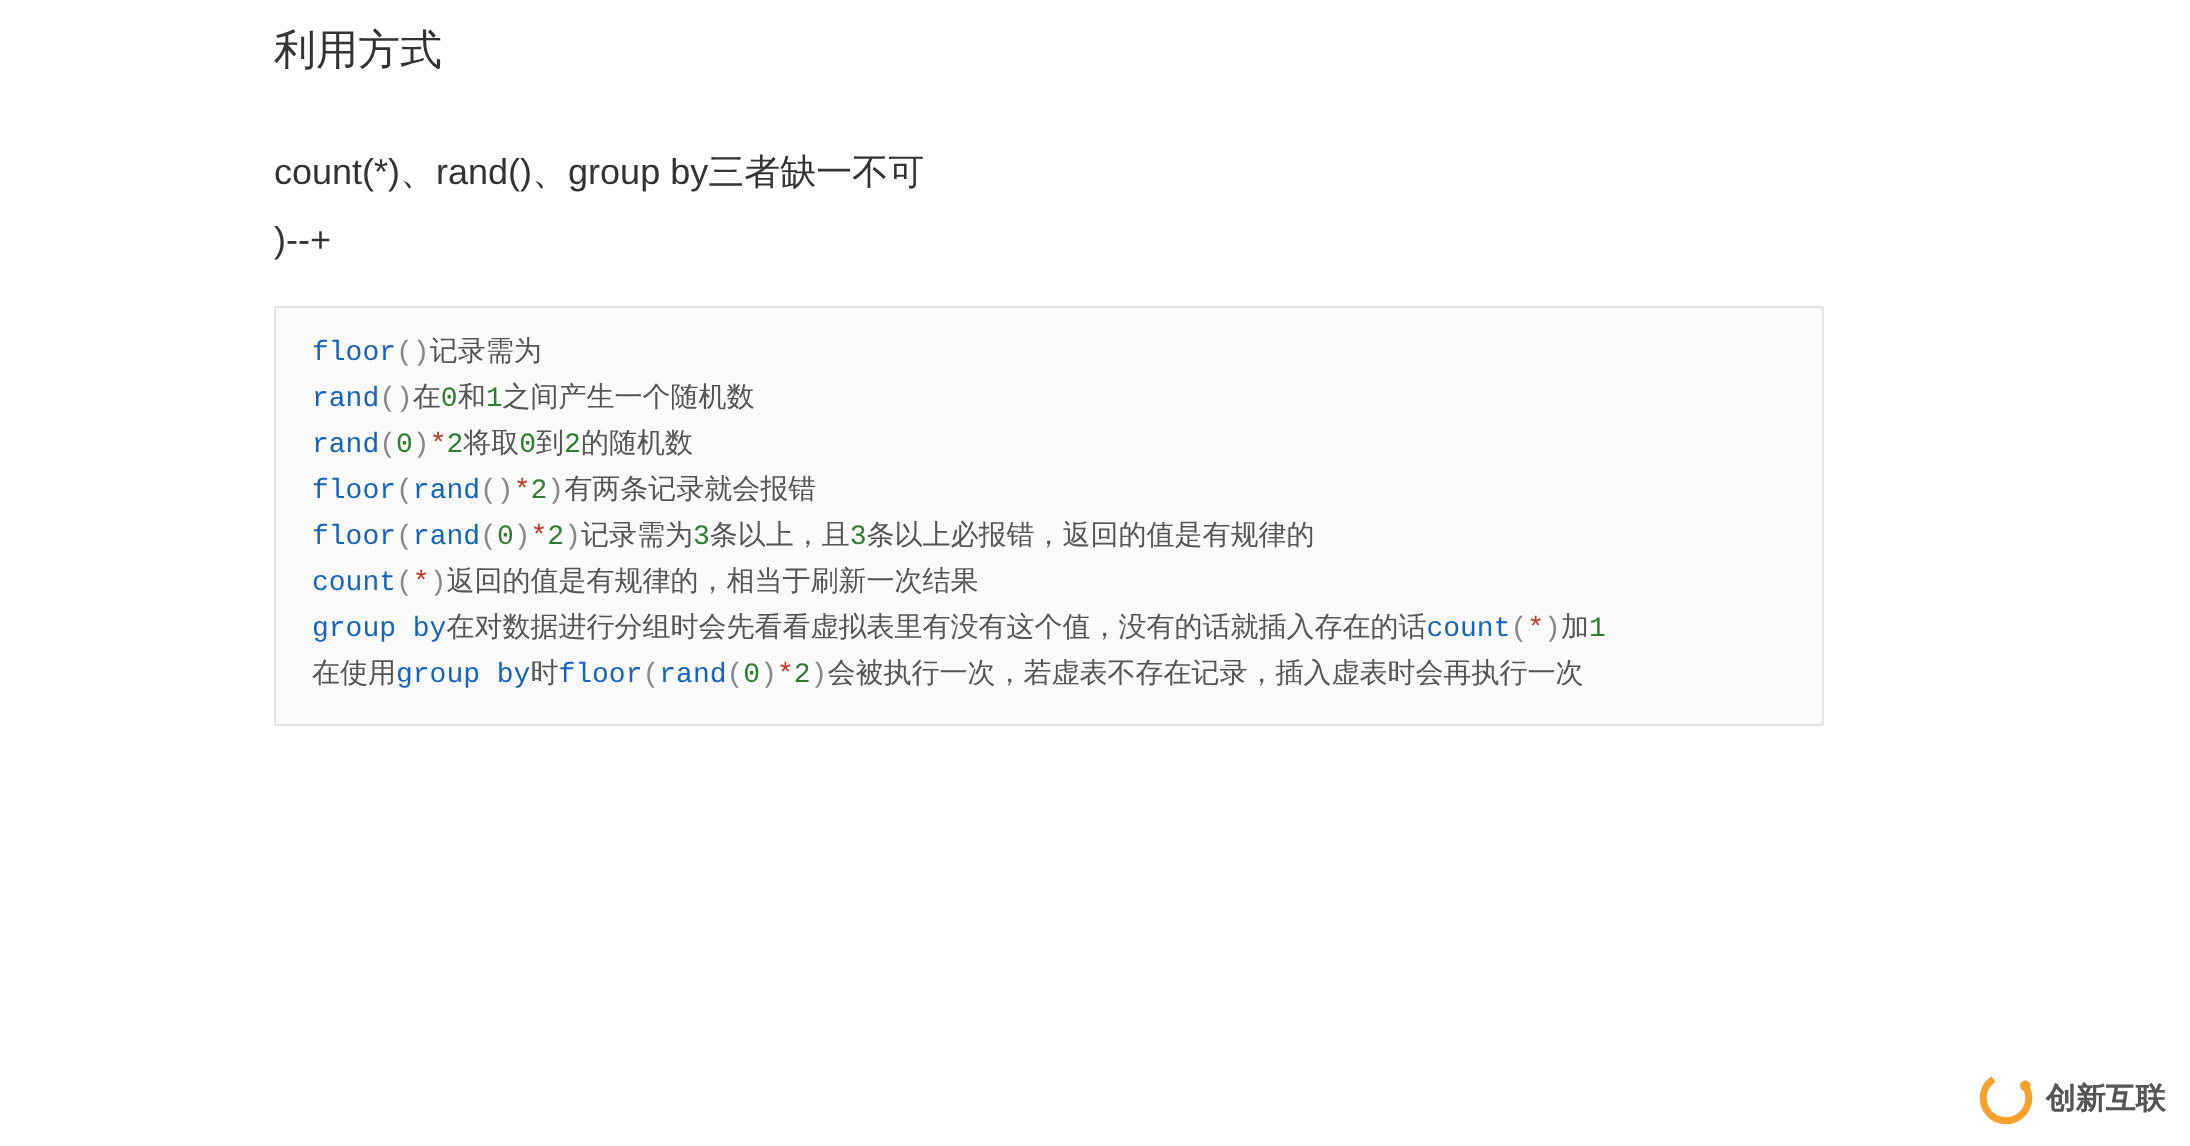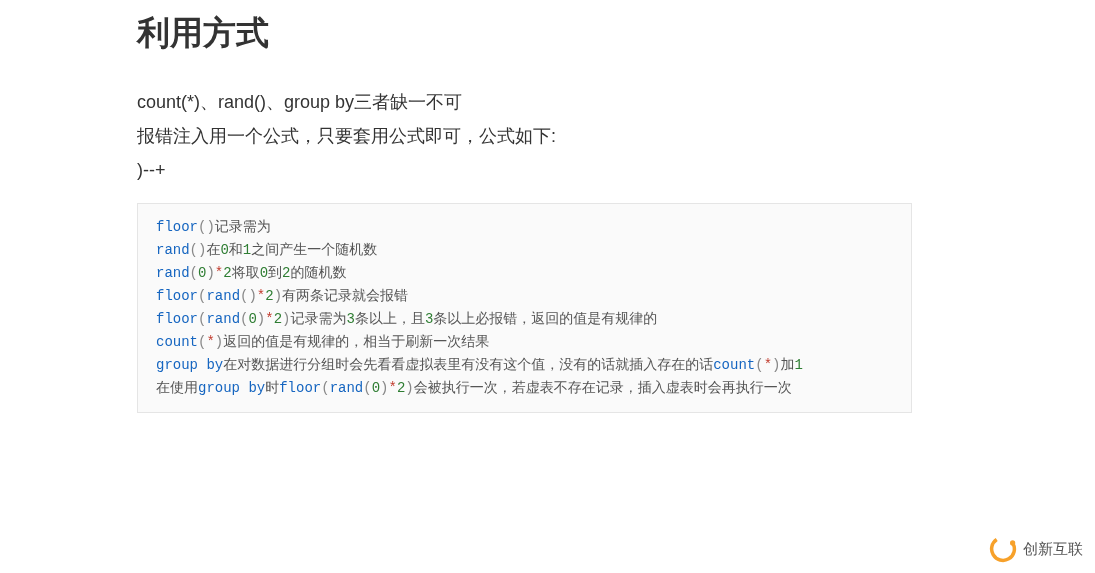--- a/index.html
+++ b/index.html
@@ -8,22 +8,22 @@
     font-family: "Helvetica Neue", Helvetica, Arial, "Microsoft YaHei", "PingFang SC", sans-serif;
     color: #333;
     background: #fff;
   }
   .page {
     width: 775px;
     margin-left: 137px;
     box-sizing: border-box;
   }
   h2 {
-    font-size: 33px;
-    font-weight: 700;
+    font-size: 21px;
+    font-weight: 400;
     margin: 12px 0 30px 0;
     line-height: 1.3;
   }
   .para {
     font-size: 18px;
     line-height: 34px;
   }
   .underline-bold {
     text-decoration: underline;
     font-weight: 700;
@@ -49,32 +49,32 @@
   .logo {
     position: fixed;
     right: 12px;
     bottom: 10px;
     display: flex;
     align-items: center;
     gap: 6px;
     font-size: 15px;
     color: #555;
     background: rgba(255,255,255,.9);
+    font-weight: bold;
   }
   .logo svg { display: block; }
 </style>
 </head>
 <body>
 
 <div class="page">
 
   <h2>利用方式</h2>
 
   <div class="para">count(*)、rand()、group by三者缺一不可</div>
-  <div class="para">报错注入用一个公式，只要套用公式即可，公式如下:</div>
 
 
   <div class="para">)--+</div>
 
 
   <pre class="code"><span class="kw">floor</span><span class="punc">()</span><span class="txt">记录需为</span>
 <span class="kw">rand</span><span class="punc">()</span><span class="txt">在</span><span class="num">0</span><span class="txt">和</span><span class="num">1</span><span class="txt">之间产生一个随机数</span>
 <span class="kw">rand</span><span class="punc">(</span><span class="num">0</span><span class="punc">)</span><span class="op">*</span><span class="num">2</span><span class="txt">将取</span><span class="num">0</span><span class="txt">到</span><span class="num">2</span><span class="txt">的随机数</span>
 <span class="kw">floor</span><span class="punc">(</span><span class="kw">rand</span><span class="punc">()</span><span class="op">*</span><span class="num">2</span><span class="punc">)</span><span class="txt">有两条记录就会报错</span>
 <span class="kw">floor</span><span class="punc">(</span><span class="kw">rand</span><span class="punc">(</span><span class="num">0</span><span class="punc">)</span><span class="op">*</span><span class="num">2</span><span class="punc">)</span><span class="txt">记录需为</span><span class="num">3</span><span class="txt">条以上，且</span><span class="num">3</span><span class="txt">条以上必报错，返回的值是有规律的</span>

